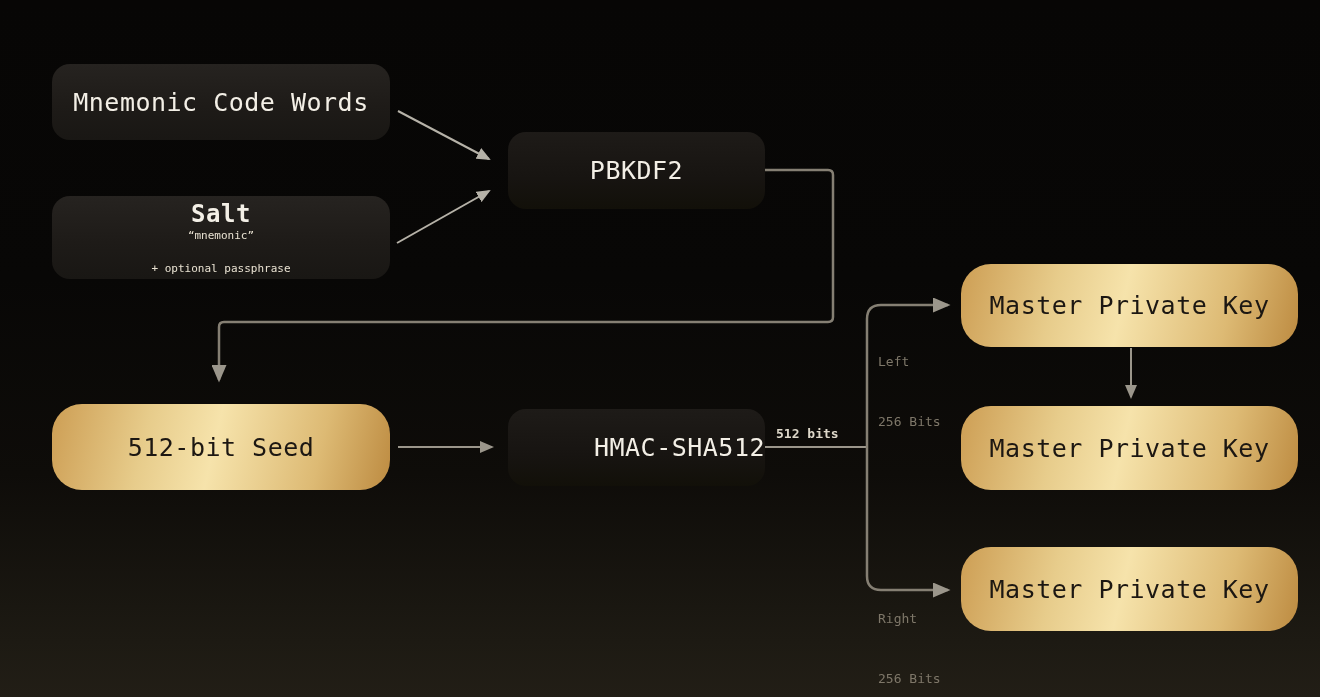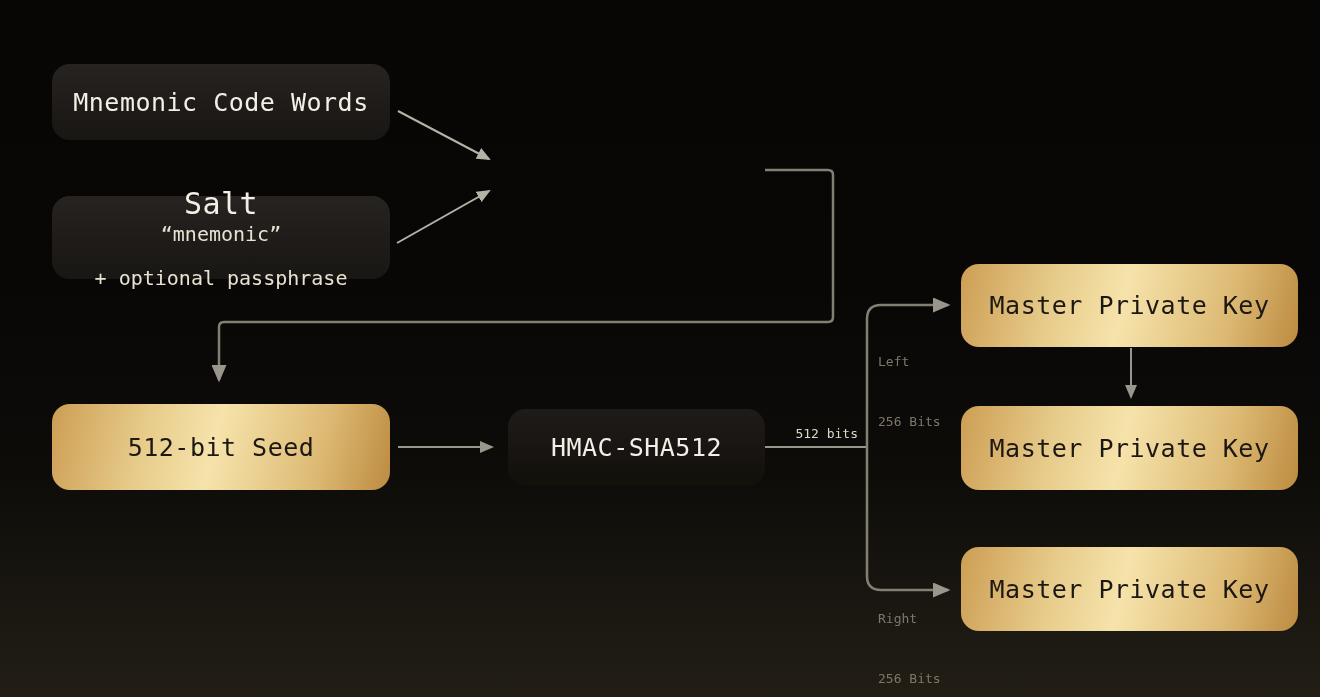--- a/index.html
+++ b/index.html
@@ -36,42 +36,42 @@
     border-radius: 18px;
     color: #f3efe6;
   }
   .node-darker {
     background: linear-gradient(180deg, #1e1b18 0%, #171411 60%, #121009 100%);
     border-radius: 18px;
     color: #f3efe6;
   }
   .node-gold {
     background: linear-gradient(103deg, #cd9e54 0%, #e7cc8b 28%, #f6e3ab 48%, #ddba74 78%, #bd8b41 100%);
-    border-radius: 18px;
+    border-radius: 30px;
     color: #1c1712;
   }
   .node-label-lg {
     font-size: 25px;
     letter-spacing: 0.5px;
     white-space: nowrap;
   }
   .node-sub {
-    font-size: 20px;
+    font-size: 11px;
     color: #e9e2d2;
     margin-top: 4px;
     white-space: nowrap;
   }
   .edge-label {
     position: absolute;
     font-size: 13px;
     line-height: 20px;
     white-space: pre;
   }
   .edge-label-gray { color: #7e7769; }
-  .edge-label-light { color: #ded8ca; text-align: right; }
+  .edge-label-light { color: #ded8ca; text-align: left; font-weight: bold; }
 </style>
 </head>
 <body>
 
 <div class="canvas">
 
   <svg class="wires" viewBox="0 0 1320 697" xmlns="http://www.w3.org/2000/svg">
     <defs>
       <marker id="ah-light" markerWidth="7" markerHeight="6" refX="6" refY="3" orient="auto" markerUnits="strokeWidth">
         <path d="M0,0 L7,3 L0,6 Z" fill="#b6b2a8"></path>
@@ -96,31 +96,34 @@
     <path d="M867 447 L867 576 Q867 590 881 590 L948 590" stroke="#857f73" stroke-width="2.5" fill="none" marker-end="url(#ah-gray)"></path>
 
     <path d="M1131 348 L1131 397" stroke="#9b968b" stroke-width="2" fill="none" marker-end="url(#ah-gray)"></path>
   </svg>
 
   <div class="node node-dark" style="left:52px; top:64px; width:338px; height:76px;">
     <div class="node-label-lg">Mnemonic Code Words</div>
   </div>
 
   <div class="node node-dark" style="left:52px; top:196px; width:338px; height:83px;">
-    <div class="node-label-lg" style="font-size:30px;">Salt</div>
+    <div class="node-label-lg" style="font-size:24px;font-weight:bold;">Salt</div>
     <div class="node-sub" style="margin-top:1px;">“mnemonic”</div>
     <div class="node-sub" style="margin-top:20px;">+ optional passphrase</div>
   </div>
 
+  <div class="node node-darker" style="left:508px; top:132px; width:257px; height:77px;">
+    <div class="node-label-lg">PBKDF2</div>
+  </div>
 
   <div class="node node-gold" style="left:52px; top:404px; width:338px; height:86px;">
     <div class="node-label-lg">512-bit Seed</div>
   </div>
 
-  <div class="node node-darker" style="left:508px; top:409px; width:257px; height:77px;">
+  <div class="node node-darker" style="left:508px; top:409px; width:257px; height:77px;align-items:flex-end;">
     <div class="node-label-lg">HMAC-SHA512</div>
   </div>
 
   <div class="node node-gold" style="left:961px; top:264px; width:337px; height:83px;">
     <div class="node-label-lg">Master Private Key</div>
   </div>
 
   <div class="node node-gold" style="left:961px; top:406px; width:337px; height:84px;">
     <div class="node-label-lg">Master Private Key</div>
   </div>

